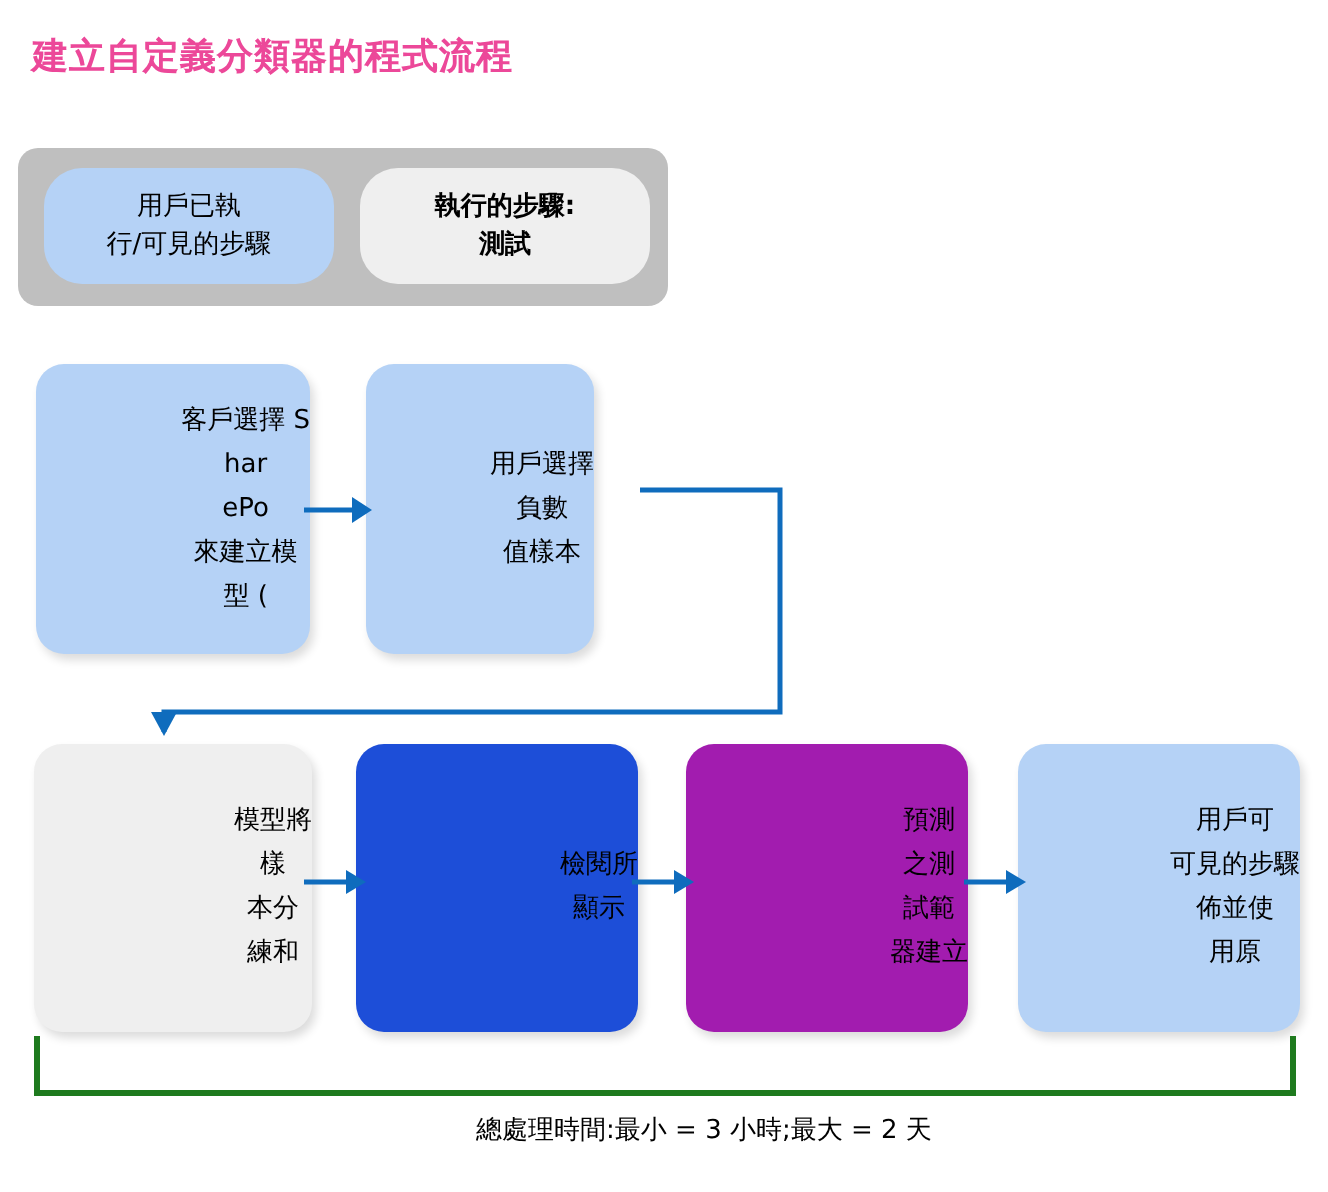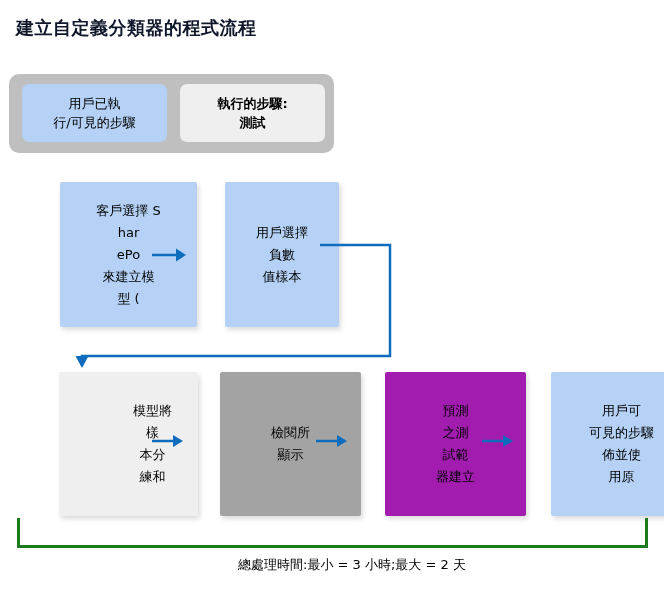--- a/index.html
+++ b/index.html
@@ -17,40 +17,40 @@
   }
 
   
   .page-title {
     position: absolute;
     left: 16px;
     top: 16px;
     font-size: 18px;
     font-weight: bold;
     letter-spacing: 0.5px;
-    color: #0f172a;
+    color: #ec4899;
     white-space: nowrap;
   }
 
   
   .legend-container {
     position: absolute;
     left: 9px;
     top: 74px;
     width: 325px;
     height: 79px;
     background: #bfbfbf;
     border-radius: 10px;
     box-sizing: border-box;
   }
   .legend-box {
     position: absolute;
     top: 10px;
     height: 58px;
-    border-radius: 7px;
+    border-radius: 19px;
     display: flex;
     align-items: center;
     justify-content: center;
     text-align: center;
     font-size: 13px;
     line-height: 19px;
     box-sizing: border-box;
   }
   .legend-box.user {
     left: 13px;
@@ -61,30 +61,29 @@
     left: 171px;
     width: 145px;
     background: #efefef;
     font-weight: bold;
   }
   .legend-box .lg-text { white-space: pre-line; }
 
   
   .pbox {
     position: absolute;
-    border-radius: 2px;
+    border-radius: 14px;
     display: flex;
     align-items: center;
-    justify-content: center;
+    justify-content: flex-end;
     text-align: center;
     font-size: 13px;
     line-height: 22px;
     box-sizing: border-box;
     box-shadow: 2px 3px 5px rgba(0,0,0,0.14);
-    margin-left: 42px;
   }
   .pbox .pb-text { white-space: pre-line; }
   .pbox.blue { background: #b5d2f6; }
   .pbox.gray { background: #efefef; }
 
   
   #box-select-sharepoint { left: 18px;  top: 182px; width: 137px; height: 145px; }
   #box-negative-samples  { left: 183px; top: 182px; width: 114px; height: 145px; }
 
   
@@ -156,21 +155,21 @@
 值樣本</span>
 </div>
 
 <div class="pbox gray" id="box-train-model" style="background: rgb(239, 239, 239);">
   <span class="pb-text">模型將
 樣
 本分
 練和</span>
 </div>
 
-<div class="pbox gray" id="box-review-results" style="background: #a3a3a3;">
+<div class="pbox gray" id="box-review-results" style="background: #1d4ed8;">
   <span class="pb-text">檢閱所
 顯示</span>
 </div>
 
 <div class="pbox gray" id="box-test-predict" style="background: #a21caf;">
   <span class="pb-text">預測
 之測
 試範
 器建立</span>
 </div>

